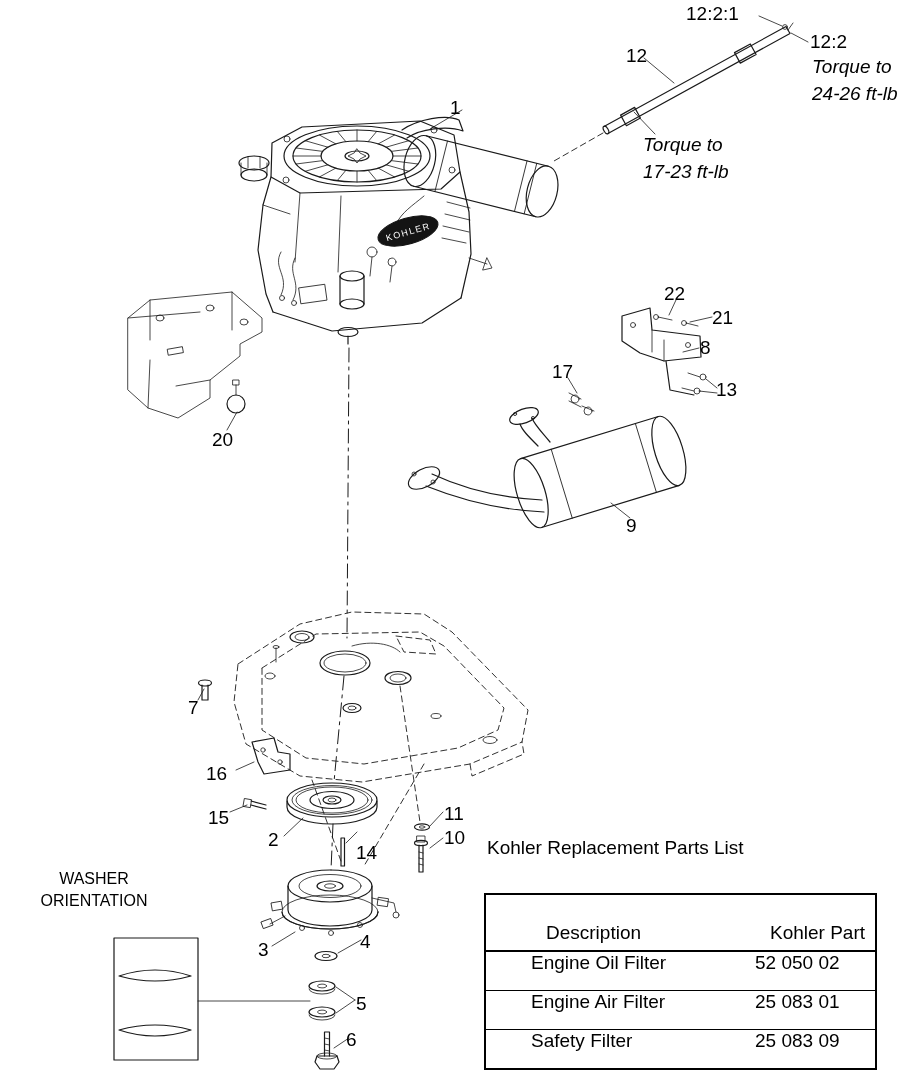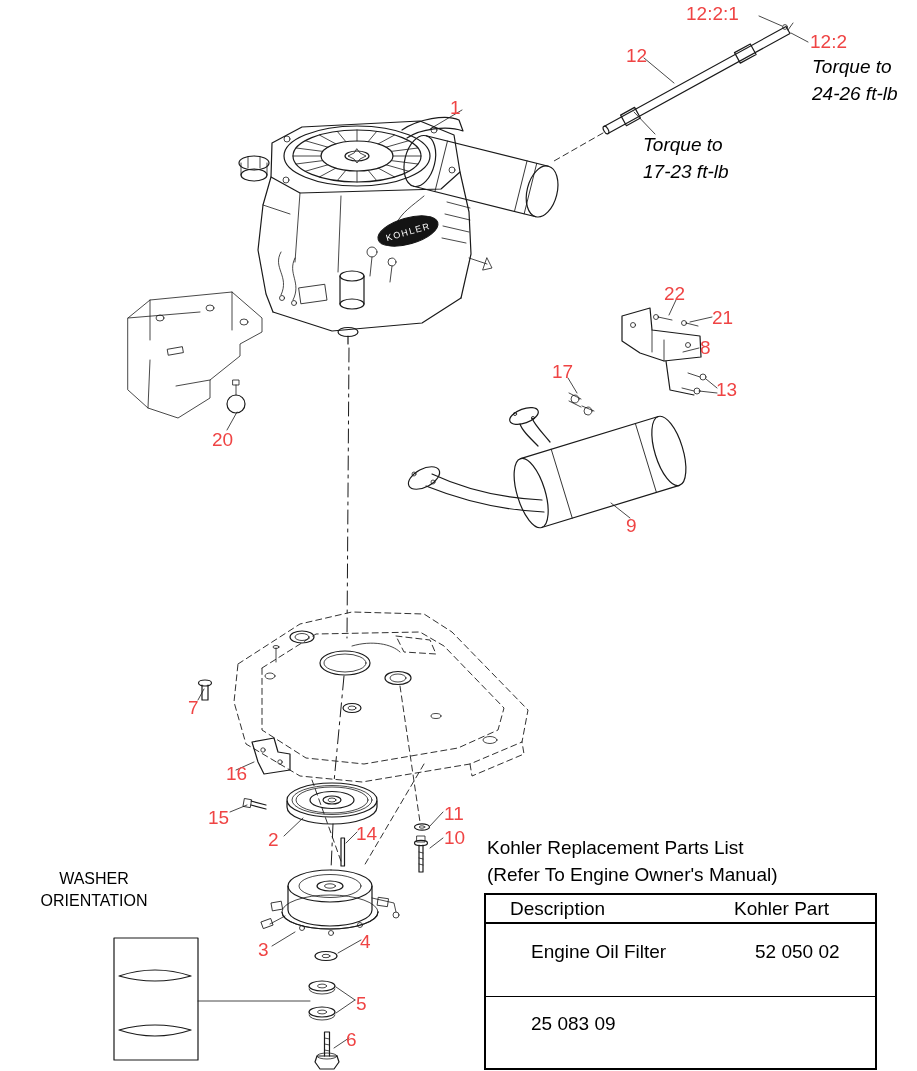--- a/index.html
+++ b/index.html
@@ -4,30 +4,30 @@
 <style>
   * { margin:0; padding:0; box-sizing:border-box; }
   html,body { background:#fff; }
   body { font-family:"Liberation Sans", sans-serif; color:#000; }
   .page { position:relative; width:917px; height:1071px; background:#fff; overflow:hidden; }
   svg.art { position:absolute; left:0; top:0; width:917px; height:1071px; }
   .ln   { stroke:#1a1a1a; fill:none; stroke-width:1.2; stroke-linecap:round; stroke-linejoin:round; }
   .thin { stroke-width:0.8; }
   .dash { stroke-dasharray:6 4; stroke-width:0.9; }
   .cdash{ stroke-dasharray:14 5 3 5; stroke-width:1; }
-  .callout { position:absolute; font-size:19px; line-height:1; color:#ef4444; }
+  .callout { position:absolute; font-size:19px; line-height:1; color:#000000; }
   .note { position:absolute; font-size:19px; line-height:1.4; color:#000; white-space:pre-line;font-style:italic; }
   .wo-label { position:absolute; left:8px; top:868px; width:172px; text-align:center;
               font-size:16px; line-height:1.35; white-space:pre-line; }
   .pt-title { position:absolute; left:487px; top:835px; width:392px; 
               font-size:19px; line-height:1.42; }
   .pt-table { position:absolute; left:484px; top:893px; width:393px; height:177px;
               border:2px solid #000; display:flex; flex-direction:column; font-size:19px; background:#fff; }
   .pt-header { display:grid; grid-template-columns:224px 1fr; align-items:center;
-               padding:0 8px 0 24px; height:29px; border-bottom:2px solid #000; }
+               padding:0 8px 0 60px; height:52px; border-bottom:2px solid #000;margin-top:21px; }
   .pt-row { flex:1; display:grid; grid-template-columns:224px 1fr; align-items:center;
             padding:0 8px 16px 45px; border-bottom:1.5px solid #000; }
   .pt-row:last-child { border-bottom:none; }
 </style>
 </head>
 <body>
 
 <div class="page">
 
   <svg class="art" viewBox="0 0 917 1071">
@@ -270,50 +270,54 @@
   <div class="callout" style="left:686px;top:4px">12:2:1</div>
   <div class="callout" style="left:810px;top:32px">12:2</div>
   <div class="callout" style="left:664px;top:284px">22</div>
   <div class="callout" style="left:712px;top:308px">21</div>
   <div class="callout" style="left:700px;top:338px">8</div>
   <div class="callout" style="left:716px;top:380px">13</div>
   <div class="callout" style="left:552px;top:362px">17</div>
   <div class="callout" style="left:626px;top:516px">9</div>
   <div class="callout" style="left:212px;top:430px">20</div>
   <div class="callout" style="left:188px;top:698px">7</div>
-  <div class="callout" style="left:226px;top:764px">16</div>
+  <div class="callout" style="left:206px;top:764px">16</div>
   <div class="callout" style="left:208px;top:808px">15</div>
   <div class="callout" style="left:268px;top:830px">2</div>
-  <div class="callout" style="left:356px;top:824px">14</div>
+  <div class="callout" style="left:356px;top:843px">14</div>
   <div class="callout" style="left:444px;top:804px">11</div>
   <div class="callout" style="left:444px;top:828px">10</div>
   <div class="callout" style="left:258px;top:940px">3</div>
   <div class="callout" style="left:360px;top:932px">4</div>
   <div class="callout" style="left:356px;top:994px">5</div>
   <div class="callout" style="left:346px;top:1030px">6</div>
 
   <div class="note" style="left:812px;top:54px">Torque to
 24-26 ft-lb</div>
   <div class="note" style="left:643px;top:132px">Torque to
 17-23 ft-lb</div>
   <div class="wo-label">WASHER
 ORIENTATION</div>
 
   <div class="pt-title">
     <div>Kohler Replacement Parts List</div>
-    <div>(Refer To Engine Owner's Manual)</div>
   </div>
 
   <div class="pt-table">
     <div class="pt-header">
       <div>Description</div>
       <div>Kohler Part</div>
     </div>
     <div class="pt-row">
       <div>Engine Oil Filter</div>
       <div>52 050 02</div>
     </div>
     <div class="pt-row">
+      <div>Engine Air Filter</div>
+      <div>25 083 01</div>
+    </div>
+    <div class="pt-row">
+      <div>Safety Filter</div>
       <div>25 083 09</div>
     </div>
   </div>
 
 </div>
 
 </body></html>

